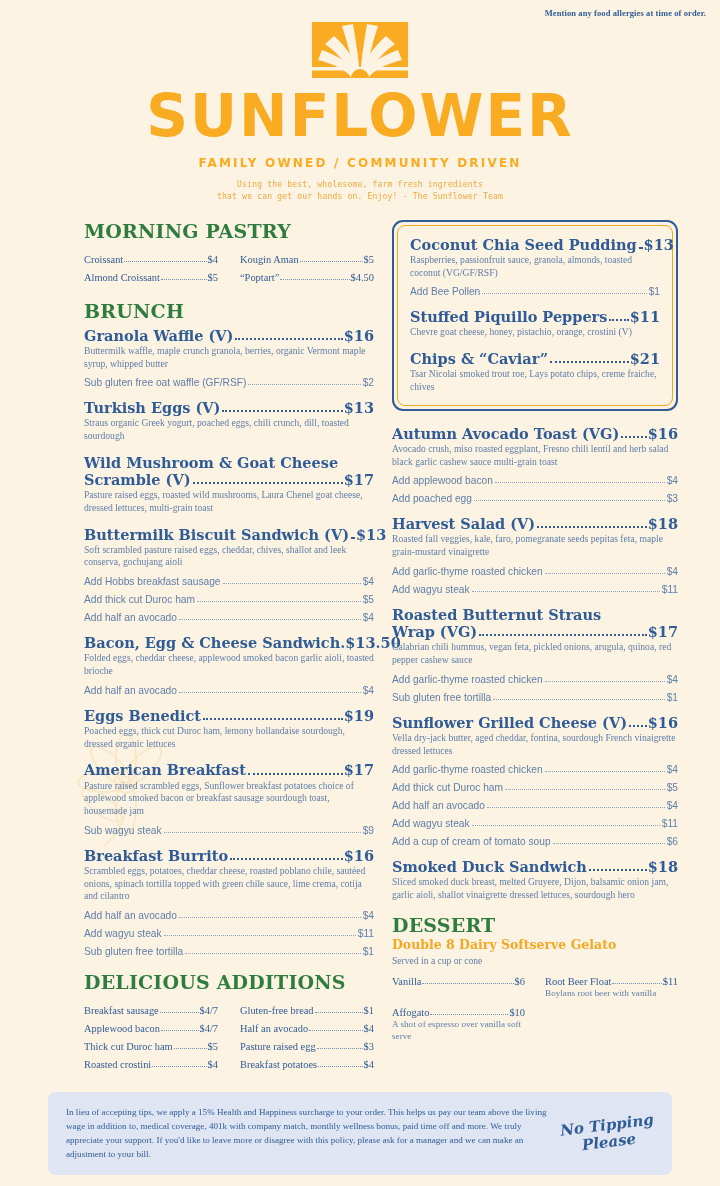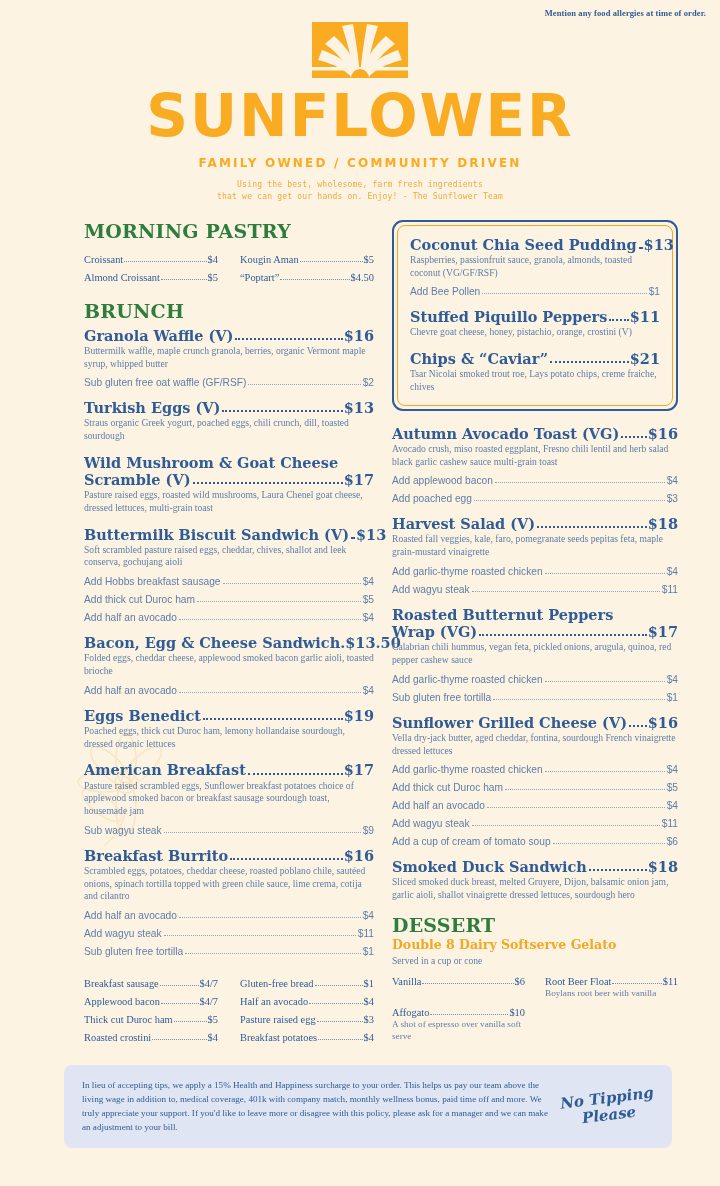--- a/index.html
+++ b/index.html
@@ -119,21 +119,21 @@
   }
   .dessert-grid { display: grid; grid-template-columns: 1fr 1fr; column-gap: 20px; margin-top: 3px; }
   .dcell { }
   .dsub {
     font-family: "Liberation Serif", serif; color: #5d7ea8;
     font-size: 9.2px; line-height: 1.3; margin-top: 1px;
   }
 
   
   .banner {
-    margin: 22px 48px 0 64px; background: #dfe5f3; border-radius: 8px;
+    margin: 22px 48px 0 48px; background: #dfe5f3; border-radius: 8px;
     padding: 14px 16px 14px 18px; display: flex; align-items: center; gap: 12px;
   }
   .banner-text {
     flex: 1 1 auto;
     font-family: "Liberation Serif", serif; color: #2f5c96;
     font-size: 9.1px; line-height: 1.52;
   }
   .no-tip {
     flex: 0 0 auto; width: 96px; text-align: center;
     font-family: "DejaVu Serif", serif; font-weight: bold; font-style: italic;
@@ -335,20 +335,21 @@
           </div>
           <div class="addon">
             <span class="nm">Sub gluten free tortilla</span>
             <span class="lead"></span>
             <span class="pr">$1</span>
           </div>
         </div>
       </div>
 
       <div style="margin-top:14px;">
+        <div class="sec-head">DELICIOUS ADDITIONS</div>
         <div class="mini-grid">
           <div class="mini">
             <span class="nm">Breakfast sausage</span>
             <span class="lead"></span>
             <span class="pr">$4/7</span>
           </div>
           <div class="mini">
             <span class="nm">Gluten-free bread</span>
             <span class="lead"></span>
             <span class="pr">$1</span>
@@ -456,21 +457,21 @@
         </div>
         <div class="addon">
           <span class="nm">Add wagyu steak</span>
           <span class="lead"></span>
           <span class="pr">$11</span>
         </div>
       </div>
 
       <div class="item">
         <div class="item-title wrap2">
-          <div class="nm">Roasted Butternut Peppers</div>
+          <div class="nm">Roasted Butternut Straus</div>
           <div class="line2">
             <span class="nm">Wrap (VG)</span>
             <span class="lead"></span>
             <span class="pr">$17</span>
           </div>
         </div>
         <div class="item-desc">Calabrian chili hummus, vegan feta, pickled onions, arugula, quinoa, red pepper cashew sauce</div>
         <div class="addon">
           <span class="nm">Add garlic-thyme roasted chicken</span>
           <span class="lead"></span>

